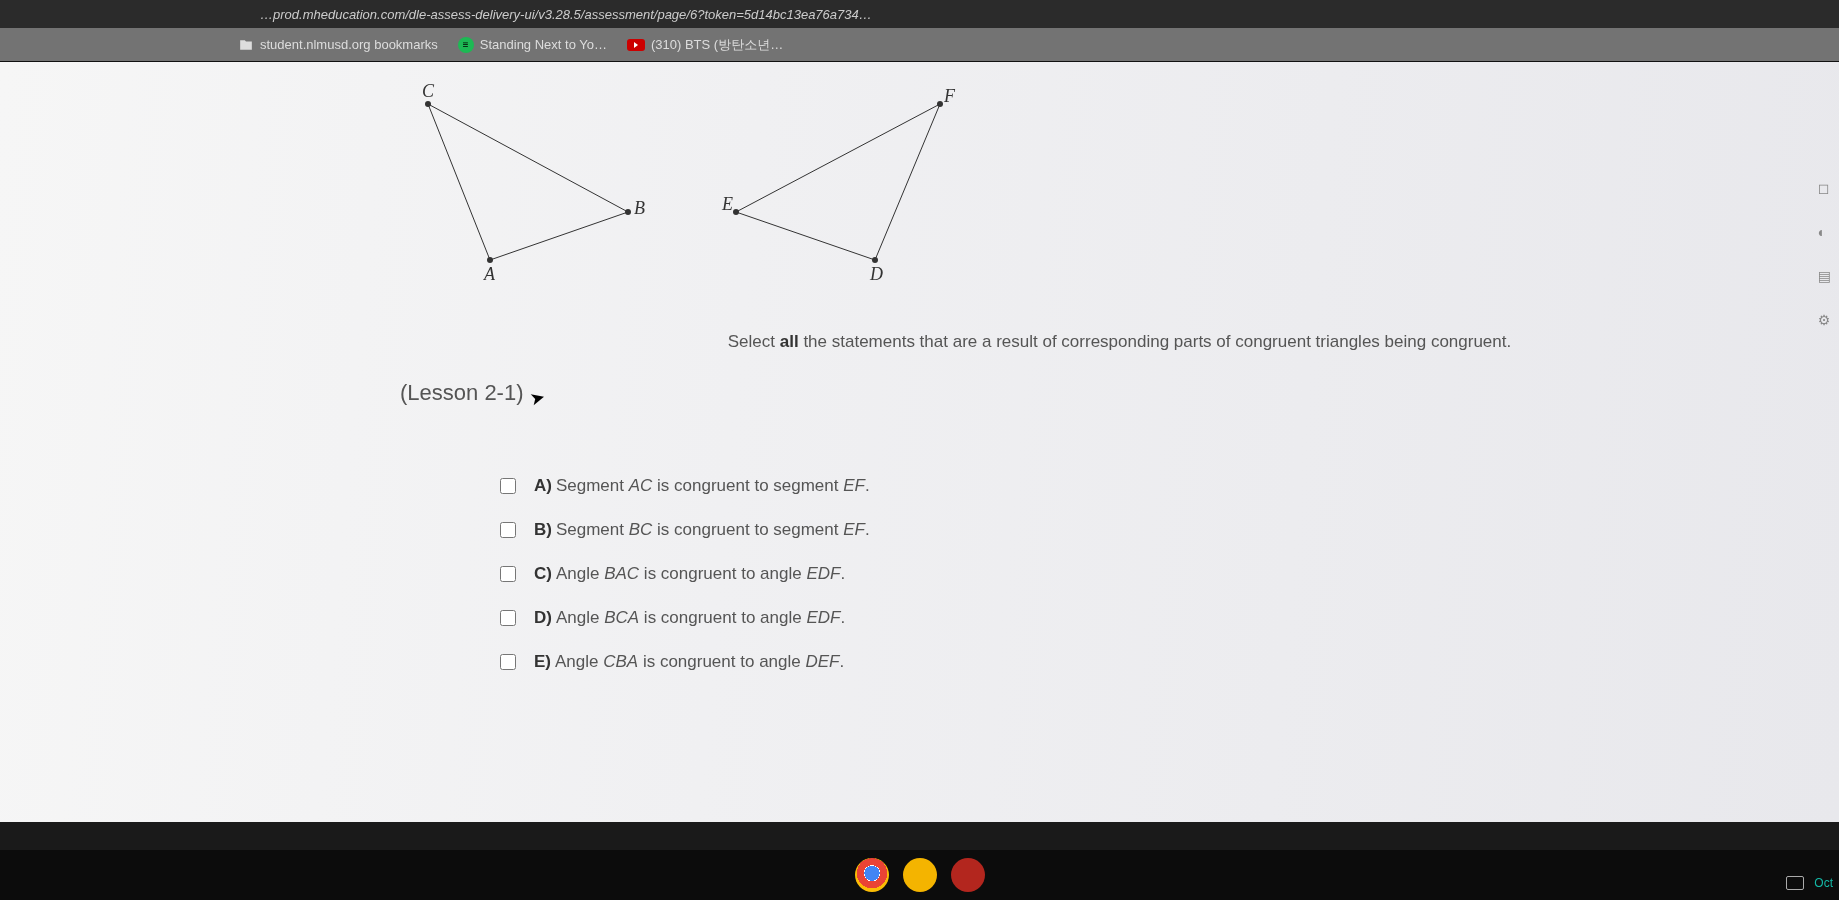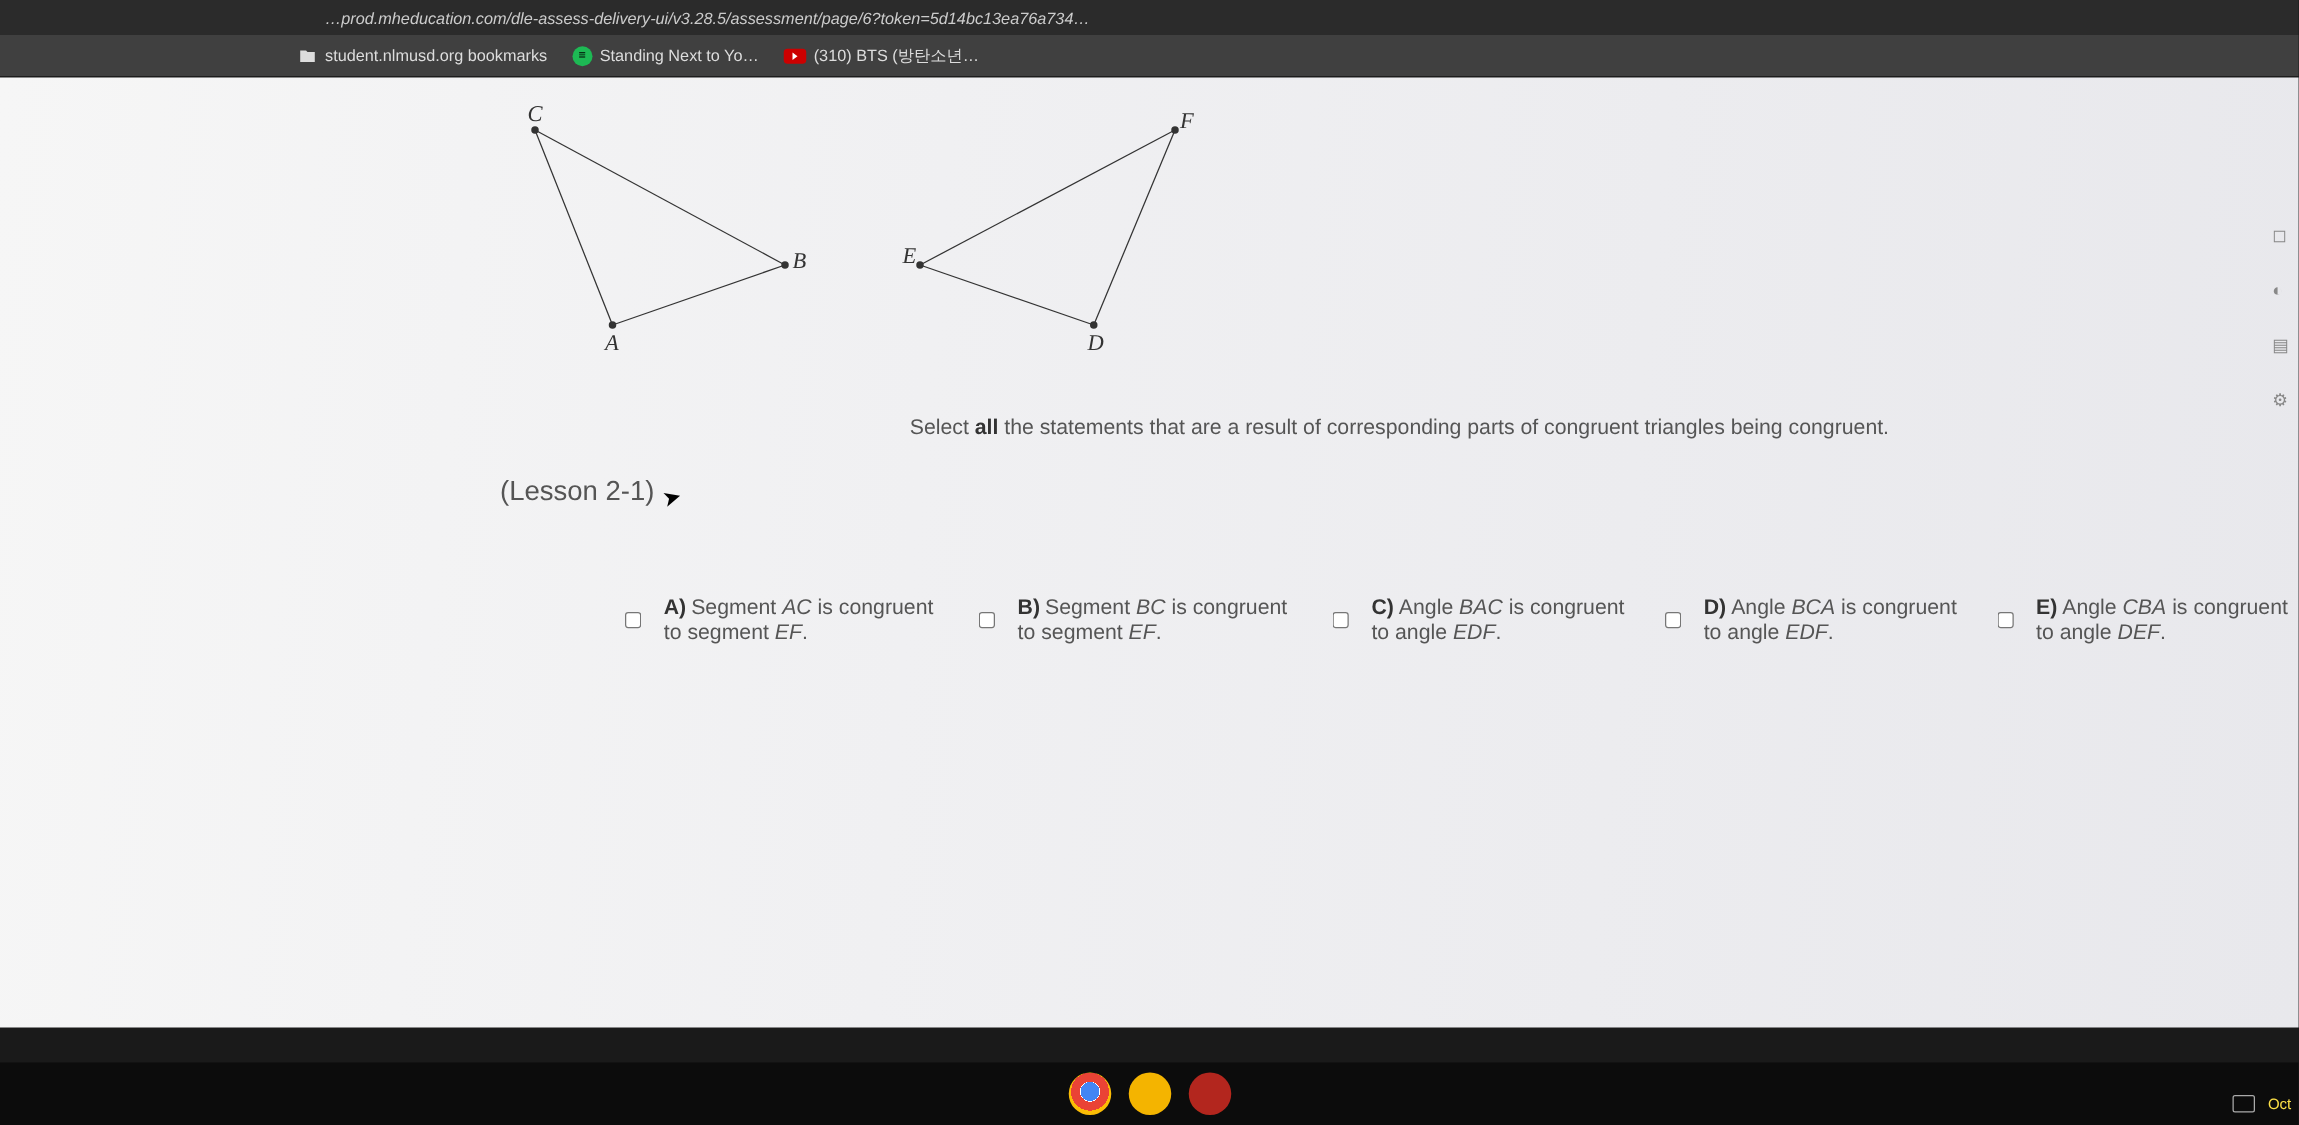--- a/index.html
+++ b/index.html
@@ -16,21 +16,21 @@
     height: 28px;
     display: flex;
     align-items: center;
     padding: 0 260px;
     color: #ccc;
     font-size: 13px;
     white-space: nowrap;
     font-style: italic;
   }
   .bookmarks-bar {
-    background: #404040;
+    background: #737373;
     height: 34px;
     display: flex;
     align-items: center;
     padding: 0 220px 0 238px;
     gap: 20px;
     color: #ddd;
     font-size: 13px;
     border-bottom: 1px solid #111;
   }
   .bookmark-item {
@@ -74,21 +74,21 @@
   }
   .question-text strong { font-weight: bold; color:#333; }
   .lesson-text {
     font-size: 22px;
     color: #555;
     margin-bottom: 70px;
   }
   .options {
     margin-left: 100px;
     display: flex;
-    flex-direction: row;
+    flex-direction: column;
     gap: 24px;
   }
   .option-row {
     display: flex;
     align-items: center;
     gap: 18px;
     font-size: 17px;
     color: #555;
     cursor: pointer;
   }
@@ -134,21 +134,21 @@
     display: flex;
     flex-direction: column;
     gap: 28px;
     color: #888;
     font-size: 14px;
   }
   .bottom-right {
     position: absolute;
     right: 6px;
     bottom: 10px;
-    color: #fde047;
+    color: #14b8a6;
     font-size: 12px;
     display: flex;
     align-items: center;
     gap: 10px;
   }
   .bottom-right .cast-icon {
     width:18px;height:14px;border:1.5px solid #aaa;border-radius:2px;position:relative;
   }
   .vertex-label {
     font-family: "Times New Roman", serif;

